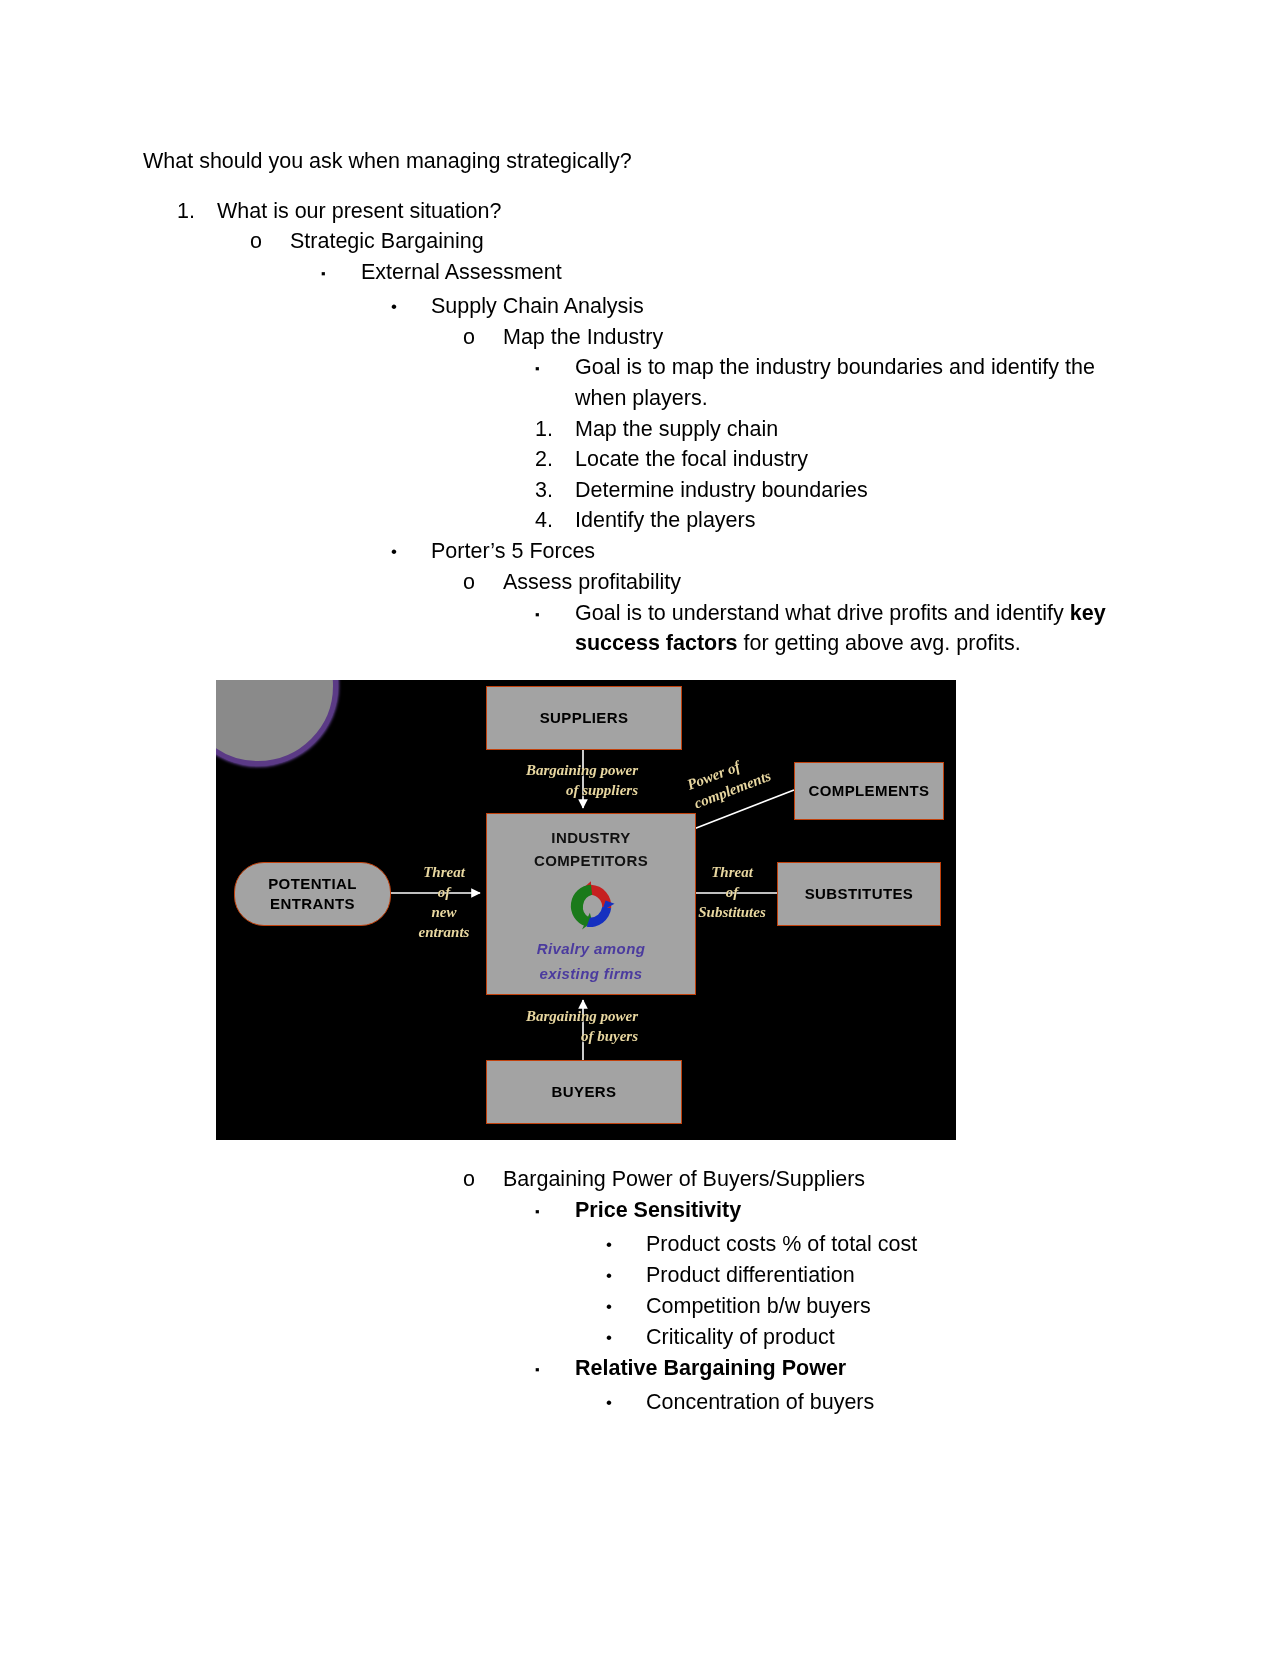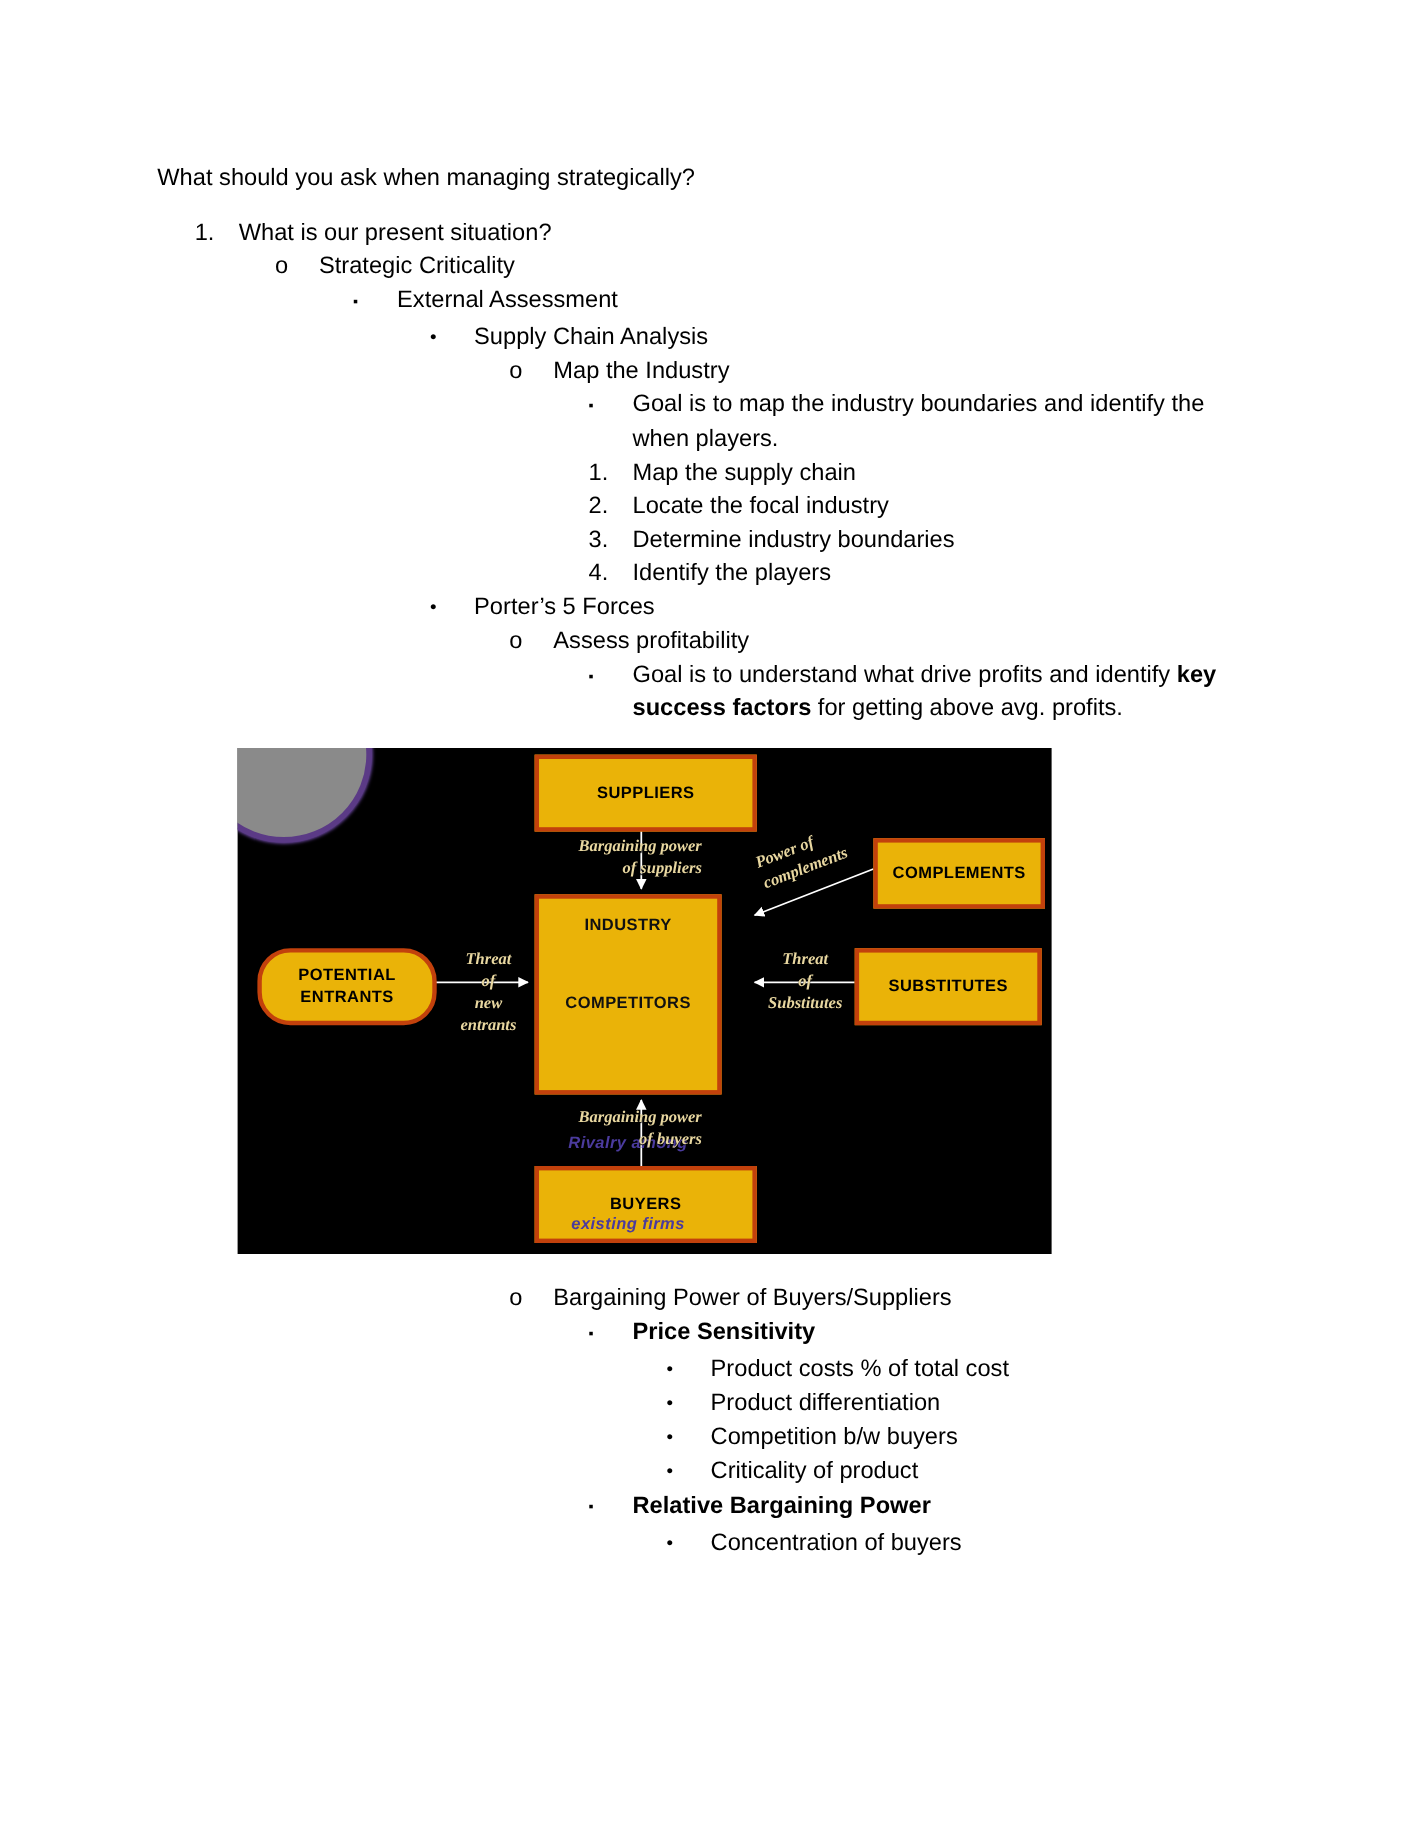--- a/index.html
+++ b/index.html
@@ -90,42 +90,42 @@
     top: -74px;
     width: 150px;
     height: 150px;
     border-radius: 50%;
     background: #8a8a8a;
     border: 5px solid #5b3a86;
     box-shadow: 0 0 3px 1px rgba(120,80,180,0.9);
   }
   .dbox {
     position: absolute;
-    background: #eab308;
-    border: 4px solid #c2410c;
+    background: #a3a3a3;
+    border: 1px solid #c2410c;
     color: #000000;
     font-family: "Liberation Sans", sans-serif;
     font-weight: bold;
     font-size: 15px;
     letter-spacing: 0.4px;
     display: flex;
     align-items: center;
     justify-content: center;
     text-align: center;
     line-height: 20px;
   }
   #box-suppliers   { left: 270px; top: 6px;   width: 194px; height: 62px; }
   #box-complements { left: 578px; top: 82px;  width: 148px; height: 56px; }
   #box-entrants    { left: 18px;  top: 182px; width: 155px; height: 62px;
                      flex-direction: column; border-radius: 30px; }
   #box-substitutes { left: 561px; top: 182px; width: 162px; height: 62px; }
   #box-buyers      { left: 270px; top: 380px; width: 194px; height: 62px; }
-  #box-competitors { left: 270px; top: 133px; width: 170px; height: 182px;
+  #box-competitors { left: 270px; top: 133px; width: 210px; height: 182px;
                      flex-direction: column; justify-content: flex-start;
-                     padding-top: 12px; box-sizing: border-box; gap: 48px; }
+                     padding-top: 12px; box-sizing: border-box; }
 
   .comp-title {
     font-weight: bold;
     font-size: 15px;
     line-height: 23px;
     color: #111;
   }
   .rivalry-icon {
     margin-top: 6px;
     width: 64px;
@@ -174,21 +174,21 @@
 
     <div class="heading">What should you ask when managing strategically?</div>
 
     <div class="line lvl1">
       <span class="marker m-num">1.</span>
       <span class="txt">What is our present situation?</span>
     </div>
 
     <div class="line lvl2">
       <span class="marker m-o">o</span>
-      <span class="txt">Strategic Criticality</span>
+      <span class="txt">Strategic Bargaining</span>
     </div>
 
     <div class="line lvl3">
       <span class="marker m-sq">▪</span>
       <span class="txt">External Assessment</span>
     </div>
 
     <div class="line lvl4">
       <span class="marker m-dot">•</span>
       <span class="txt">Supply Chain Analysis</span>

